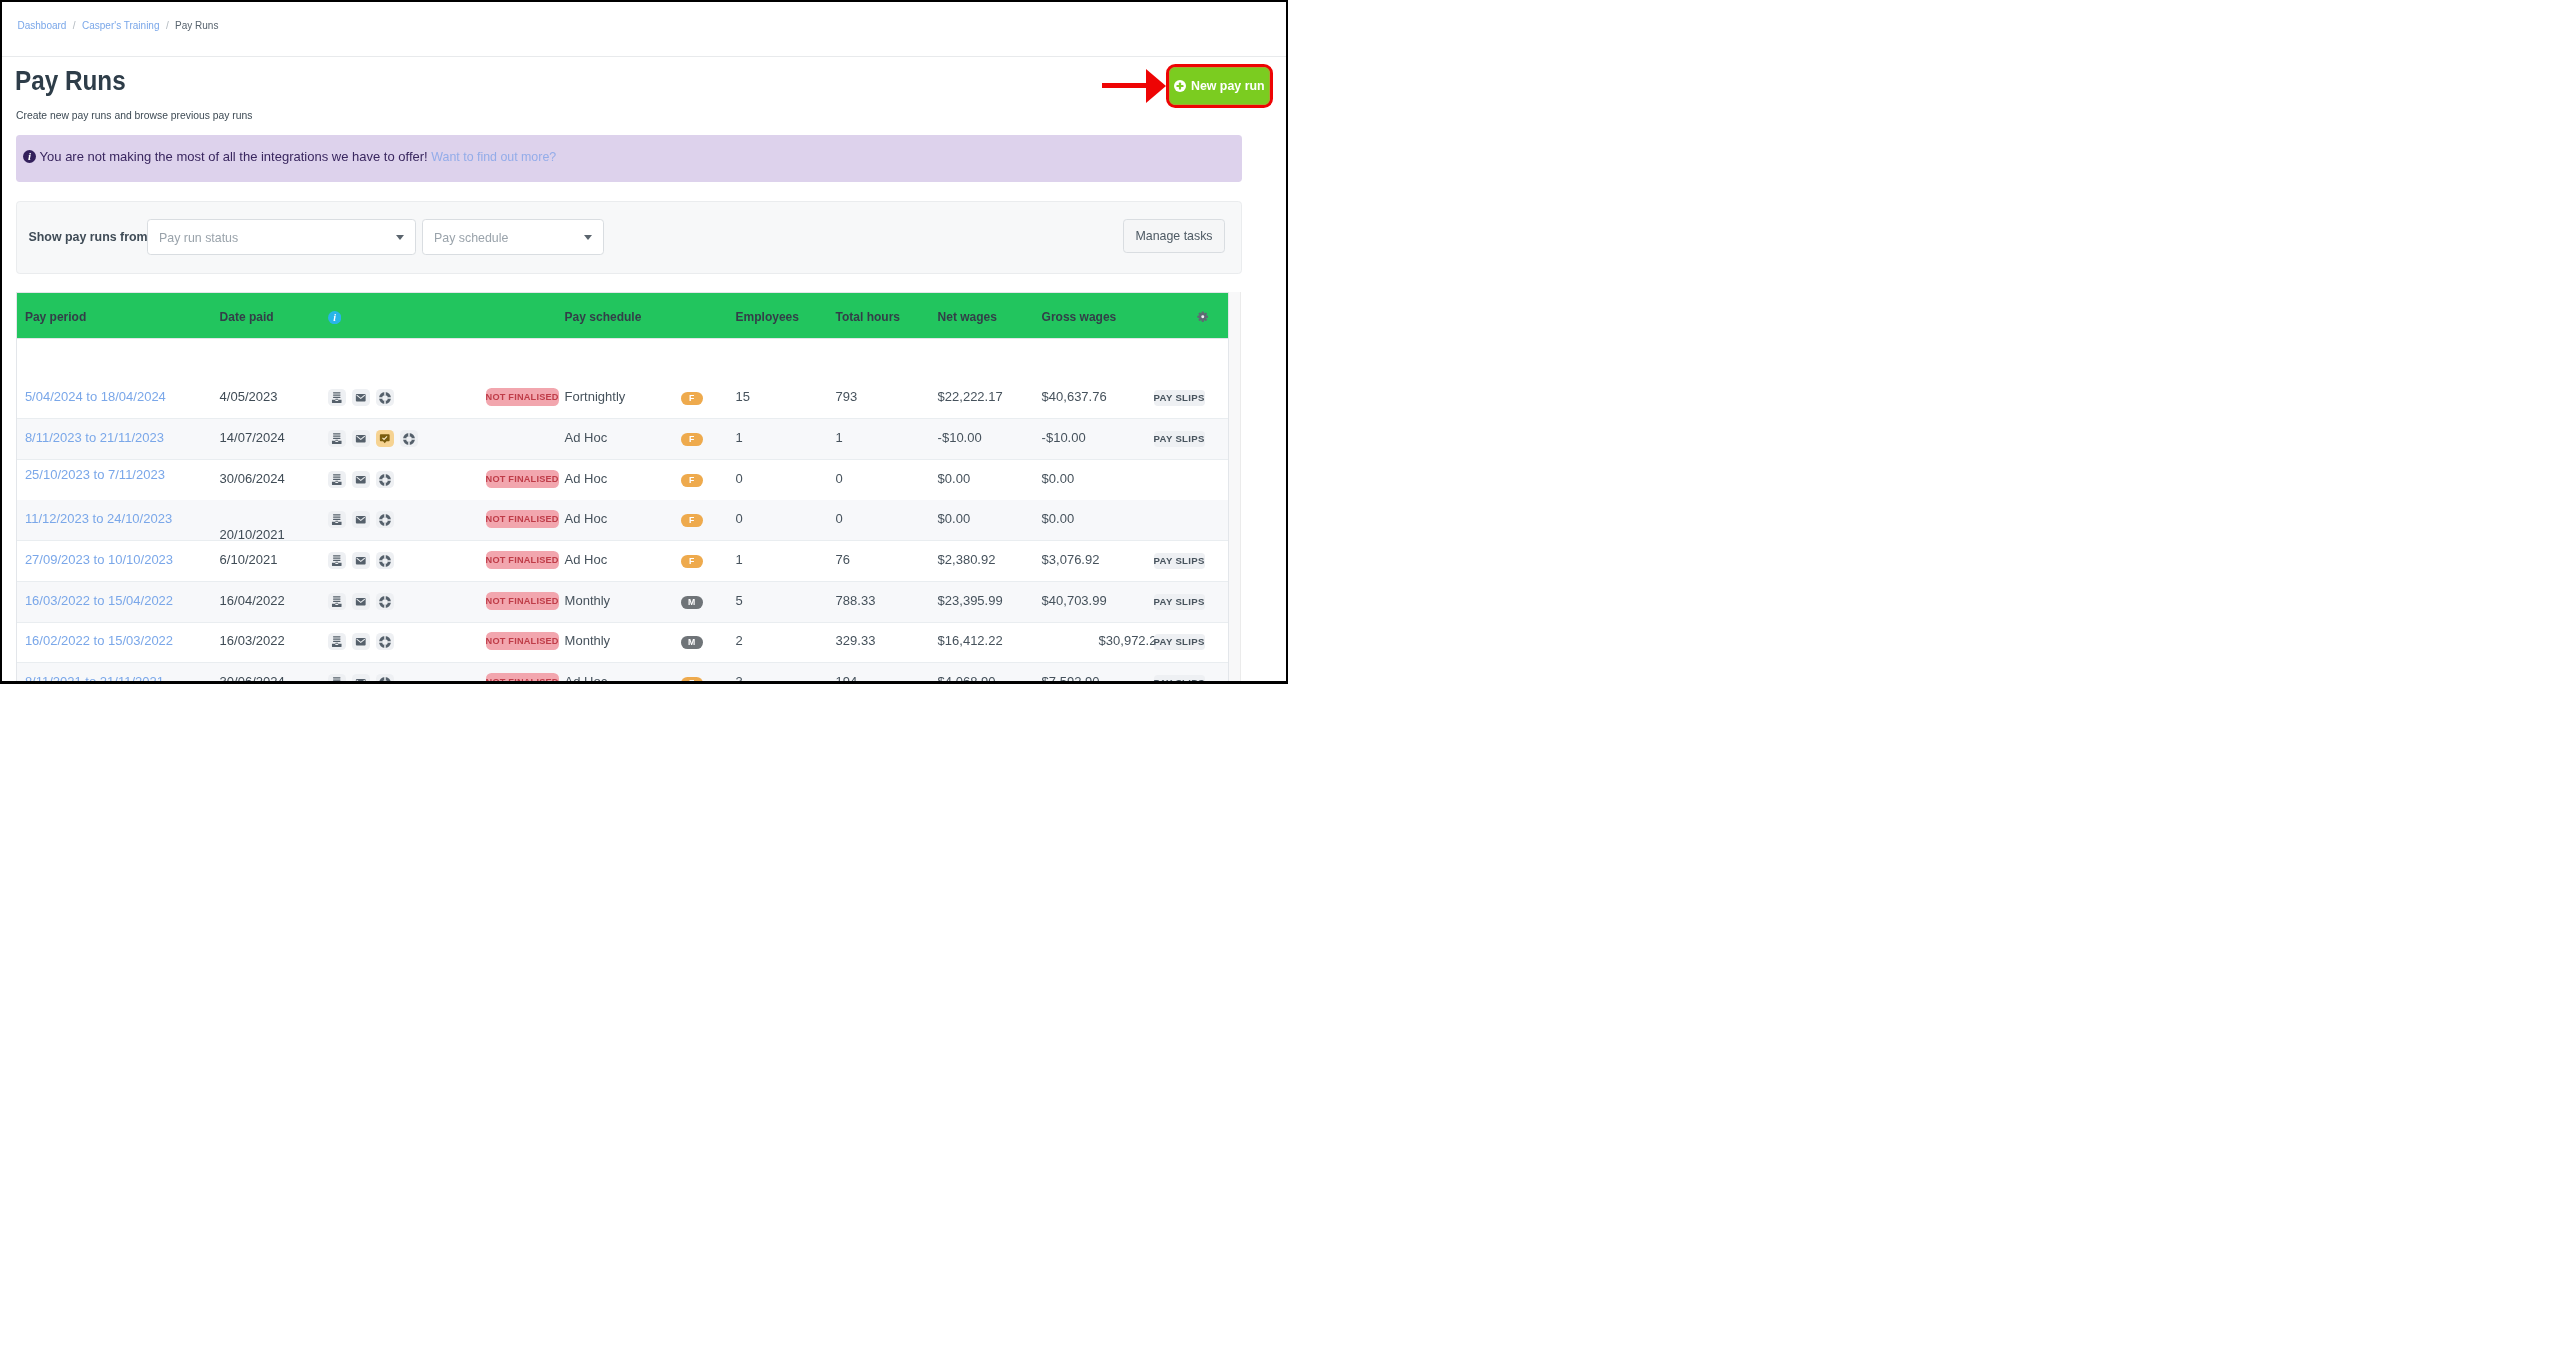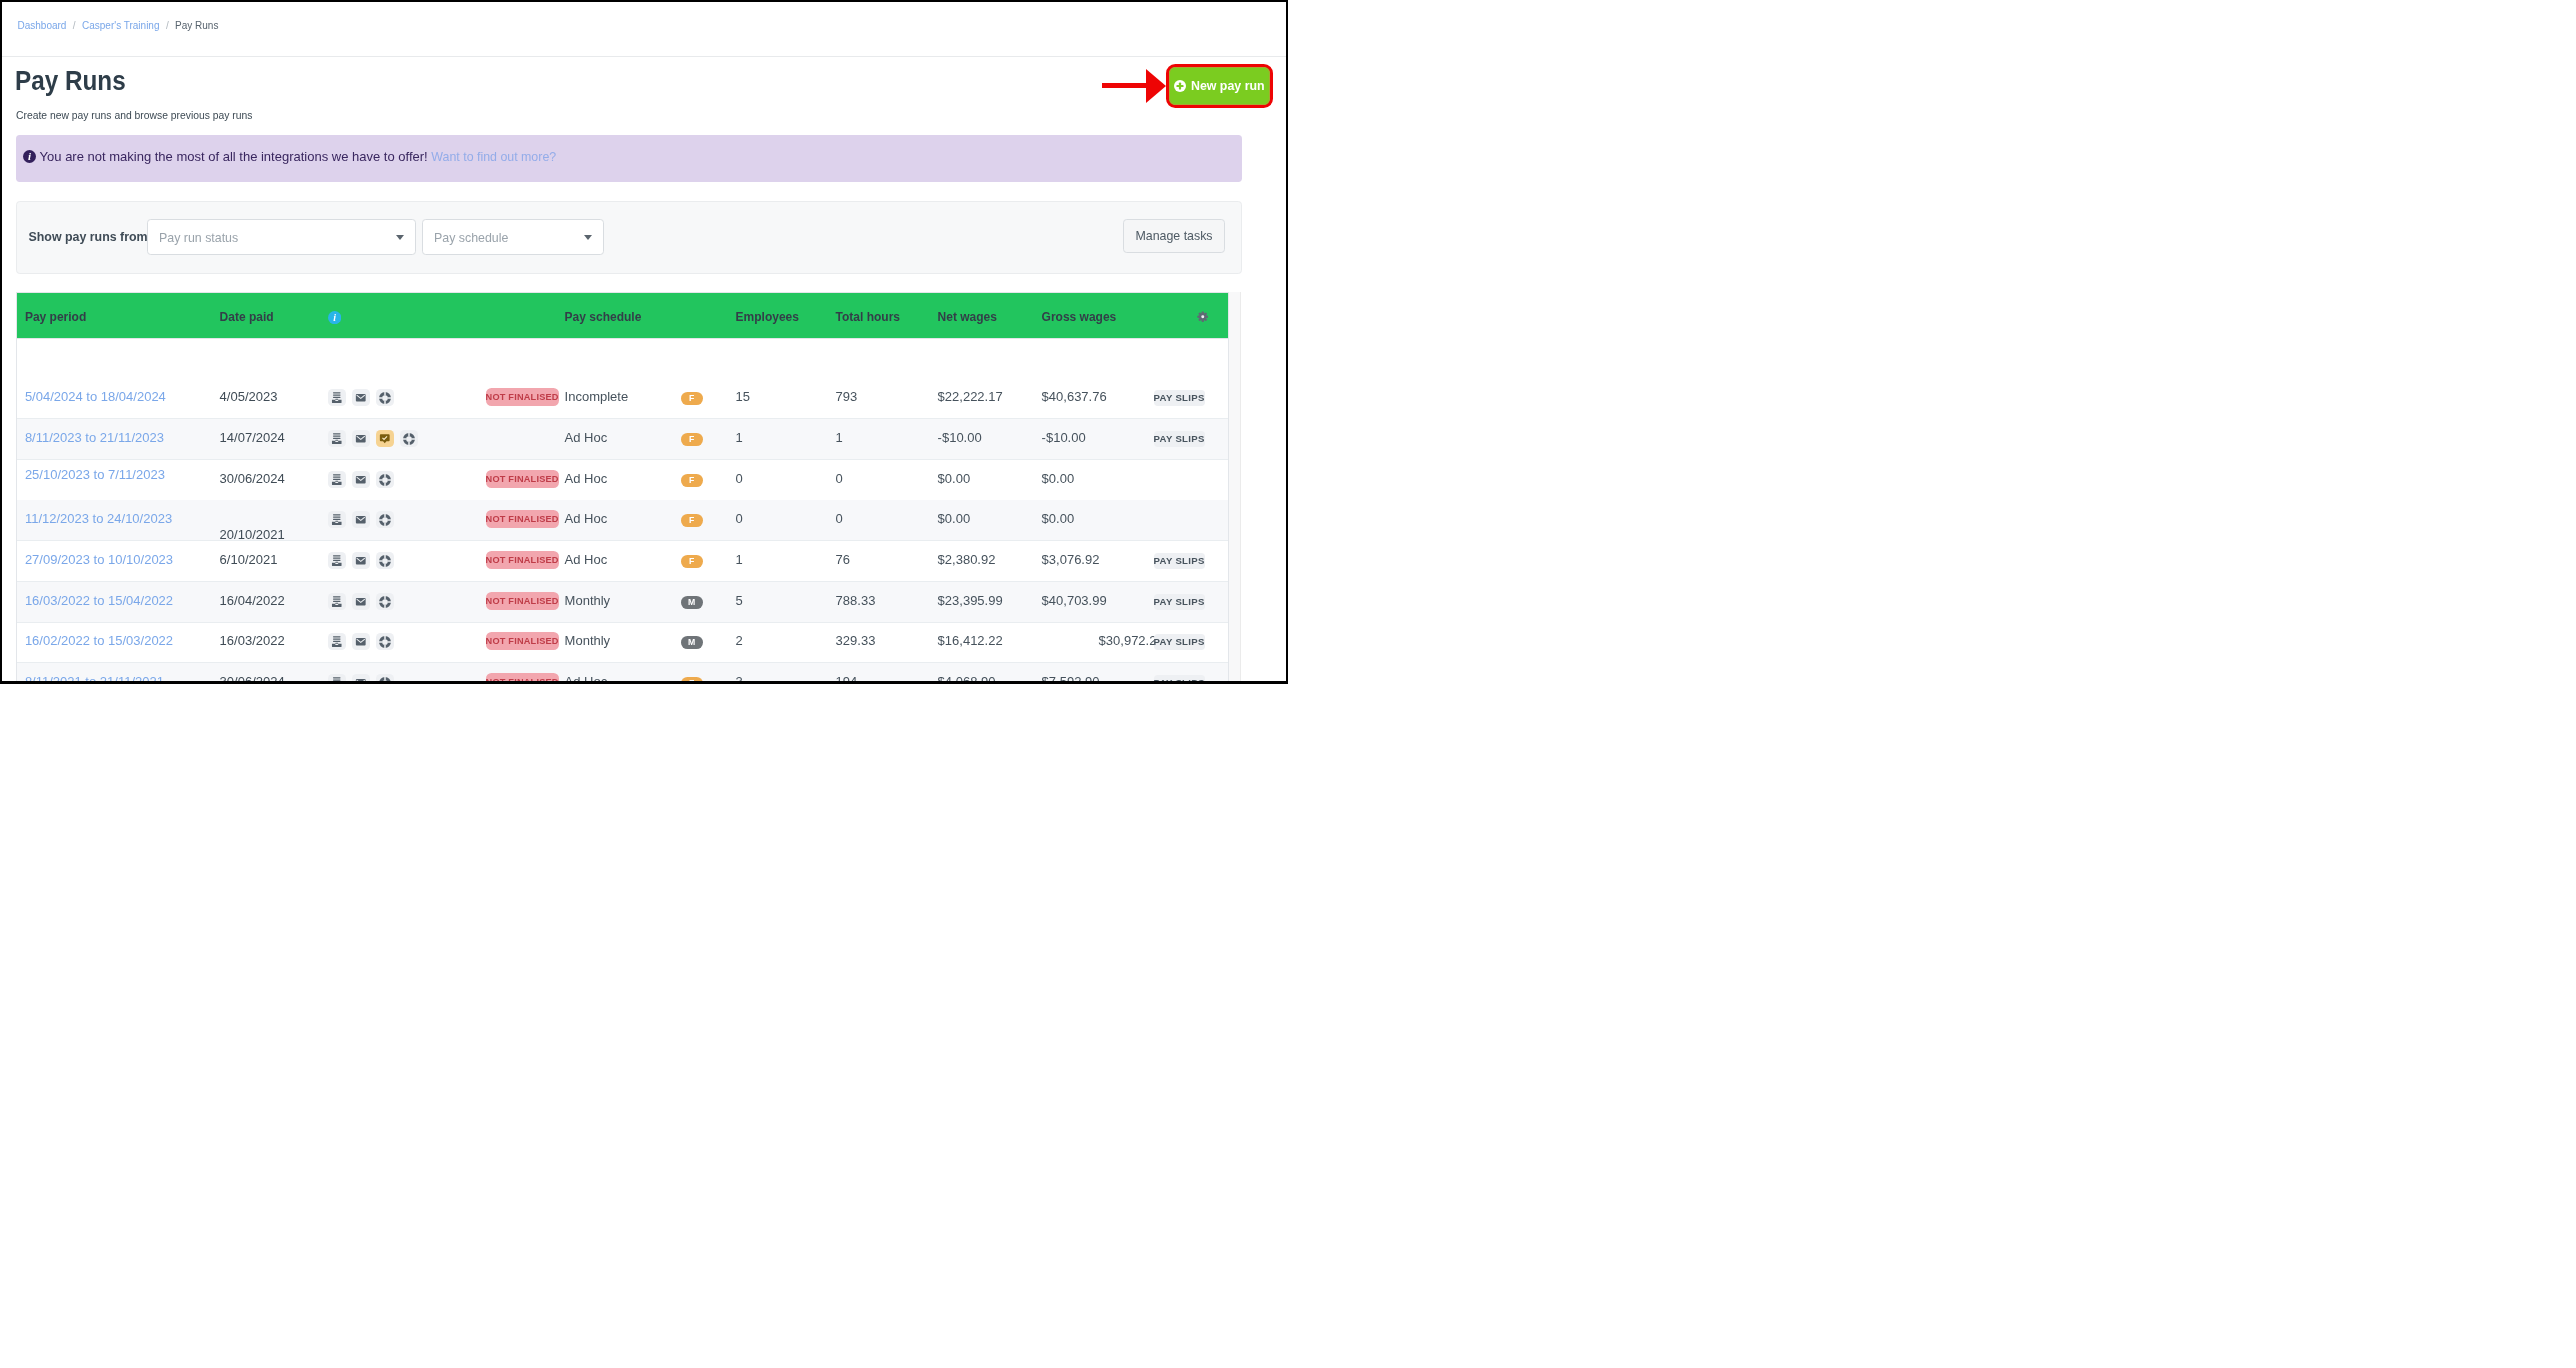--- a/index.html
+++ b/index.html
@@ -145,21 +145,21 @@
           <circle cx="12" cy="12" r="8.8" fill="none" stroke="#55606b" stroke-width="6.2"></circle>
           <g stroke="#eef0f3" stroke-width="3">
             <line x1="12" y1="-0.5" x2="12" y2="7"></line>
             <line x1="12" y1="17" x2="12" y2="24.5"></line>
             <line x1="-0.5" y1="12" x2="7" y2="12"></line>
             <line x1="17" y1="12" x2="24.5" y2="12"></line>
           </g>
         </svg>
       </div>
       <span class="nf" style="left:441px;top:10px">NOT FINALISED</span>
-      <span class="cell" style="left:548px;top:12px">Incomplete</span>
+      <span class="cell" style="left:548px;top:12px">Fortnightly</span>
       <span class="pill f" style="left:664px;top:13.8px">F</span>
       <span class="cell" style="left:719px;top:12px">15</span>
       <span class="cell" style="left:819px;top:12px">793</span>
       <span class="cell" style="left:921px;top:12px">$22,222.17</span>
       <span class="cell" style="left:1025px;top:12px">$40,637.76</span>
       <span class="payslips" style="left:1137px;top:11.5px">PAY SLIPS</span>
     </div>
     <div class="row alt" style="top:126px">
       <span class="cell link" style="left:8.3px;top:12px">8/11/2023 to 21/11/2023</span>
       <span class="cell date" style="left:203px;top:12px">14/07/2024</span>

